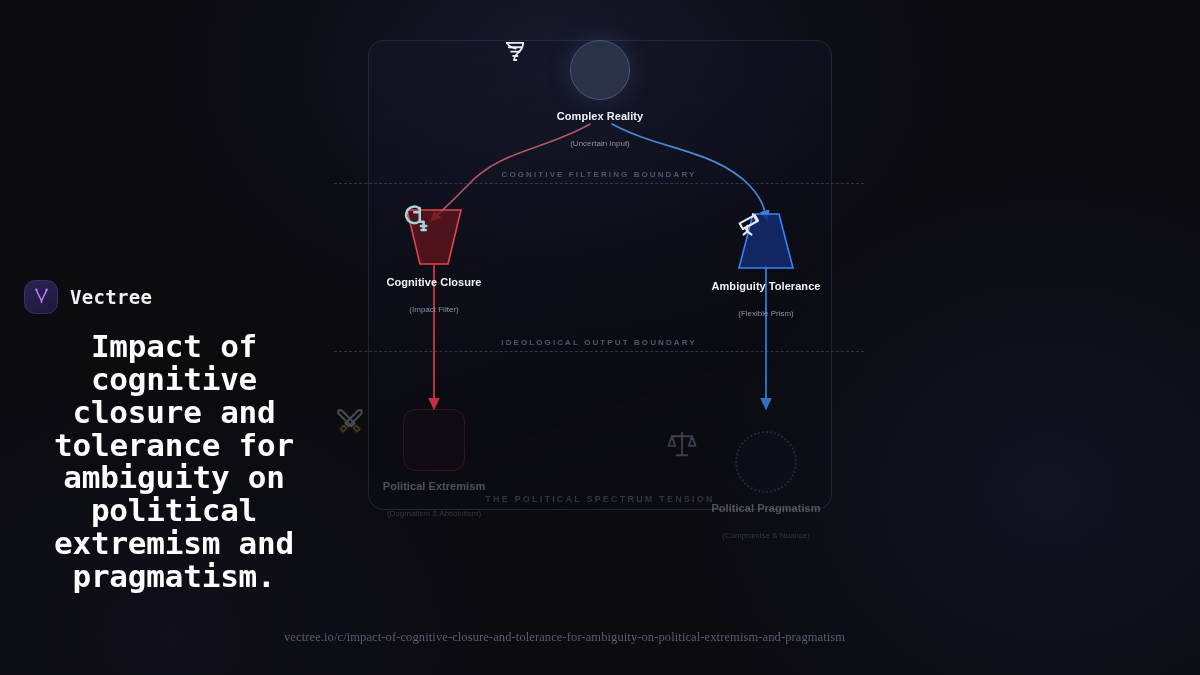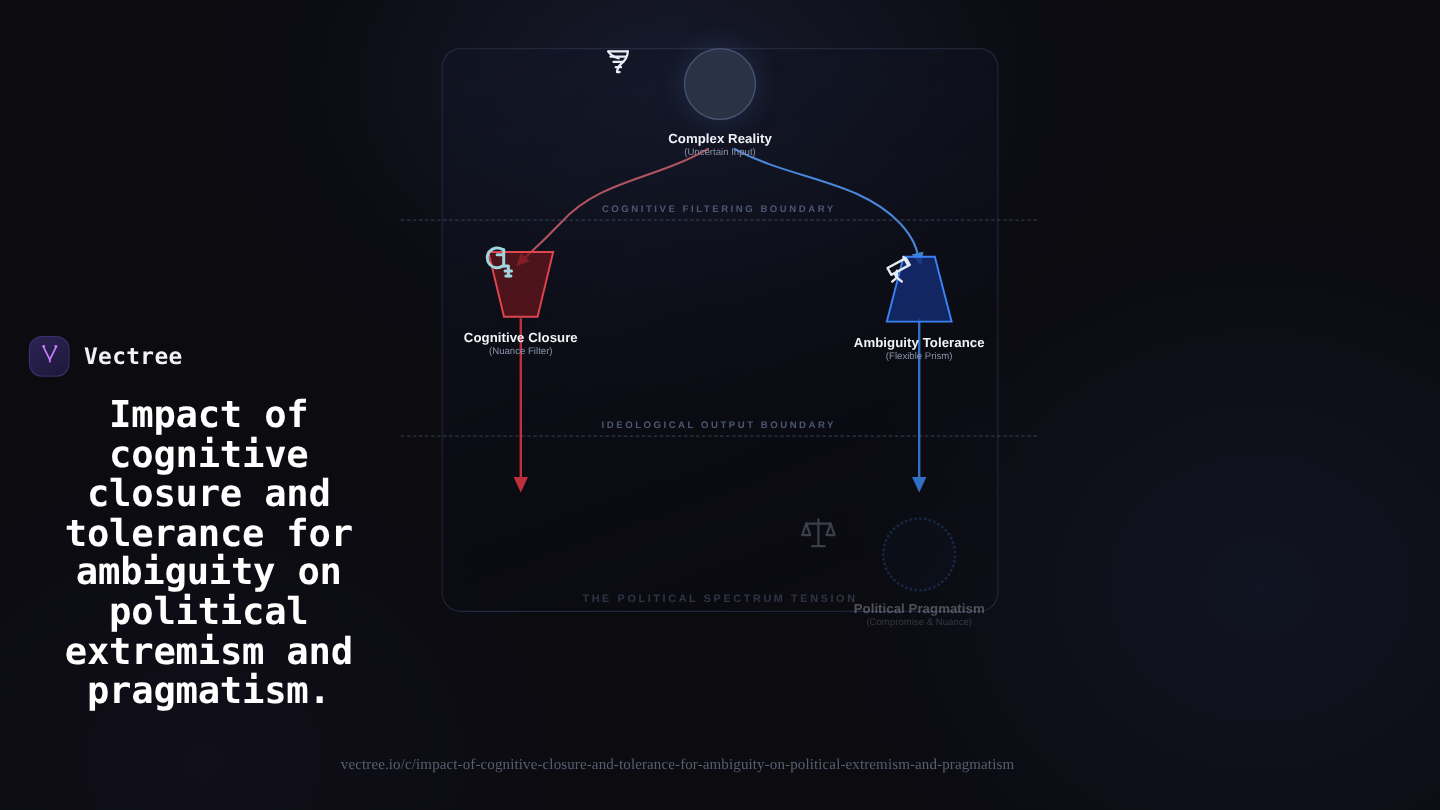--- a/index.html
+++ b/index.html
@@ -110,41 +110,41 @@
     text-transform: uppercase;
     margin-bottom: 4px;
     white-space: nowrap;
     text-align: center;
   }
   .boundary-line {
     height: 0;
     border-top: 1px dashed rgba(96,112,146,0.42);
   }
   #boundary-cognitive { top: 170px; }
-  #boundary-ideological { top: 350px; }
+  #boundary-ideological { top: 338px; }
 
   
   .node {
     position: absolute;
     width: 200px;
     margin-left: -100px;
     text-align: center;
   }
   .node-title {
     font-size: 11px;
     font-weight: bold;
     color: #f2f3f7;
     letter-spacing: 0.05px;
     margin-top: 6px;
     white-space: nowrap;
   }
   .node-sub {
     font-size: 8px;
     color: #8a93a8;
-    margin-top: 0;
+    margin-top: 17px;
     white-space: nowrap;
   }
   .node-shape {
     position: relative;
     width: 200px;
     height: 68px;
     display: flex;
     align-items: center;
     justify-content: center;
   }
@@ -298,21 +298,21 @@
             <path d="M14.2 3.2v11"></path>
             <path d="M14.2 14.2h3.1v3.3"></path>
             <path d="M15.1 17.5h4.3"></path>
             <path d="M17.3 17.5v3.3"></path>
             <path d="M15.6 20.8h3.4"></path>
           </svg>
         </div>
       </div>
     </div>
     <div class="node-title">Cognitive Closure</div>
-    <div class="node-sub">(Nuance Filter)</div>
+    <div class="node-sub">(Impact Filter)</div>
   </div>
 
   <div class="node" id="node-ambiguity-tolerance">
     <div class="node-shape">
       <div class="funnel-wrap">
         <svg width="64" height="64" viewBox="0 0 64 64">
           <path d="M19,6 L45,6 L59,60 L5,60 Z" fill="rgba(20,44,116,0.82)" stroke="#3b82f6" stroke-width="1.6"></path>
         </svg>
         <div class="funnel-icon">
           <svg width="30" height="30" viewBox="0 0 24 24" fill="none" stroke="#e4eaf4" stroke-width="1.6" stroke-linecap="round" stroke-linejoin="round">
@@ -323,20 +323,36 @@
             <path d="M10.7 18.7l3.3 2.6"></path>
             <path d="M10.7 14.1v4.6"></path>
           </svg>
         </div>
       </div>
     </div>
     <div class="node-title">Ambiguity Tolerance</div>
     <div class="node-sub">(Flexible Prism)</div>
   </div>
 
+  <div class="node" id="node-political-extremism">
+    <div class="node-shape">
+      <div class="box-node">
+        <span>
+          <svg width="32" height="32" viewBox="0 0 24 24" fill="none" stroke="#b9c6d6" stroke-width="1.5" stroke-linecap="round" stroke-linejoin="round">
+            <path d="M18.3 3.2h2.4v2.4L11 15.3 8.6 12.9z"></path>
+            <path d="M5.7 3.2H3.3v2.4L13 15.3l2.4-2.4z"></path>
+            <path d="M7.4 14.6l2 2-2.6 2.6-2-2z" stroke="#b08a3e"></path>
+            <path d="M16.6 14.6l-2 2 2.6 2.6 2-2z" stroke="#b08a3e"></path>
+          </svg>
+        </span>
+      </div>
+    </div>
+    <div class="node-title out-title">Political Extremism</div>
+    <div class="node-sub out-sub">(Dogmatism &amp; Absolutism)</div>
+  </div>
 
   <div class="node" id="node-political-pragmatism">
     <div class="node-shape">
       <div class="dotted-circle-node">
         <span>
           <svg width="32" height="32" viewBox="0 0 24 24" fill="none" stroke="#93a6bd" stroke-width="1.4" stroke-linecap="round" stroke-linejoin="round">
             <path d="M12 3.6v16.1"></path>
             <path d="M4.4 6.2h15.2"></path>
             <path d="M8.1 20.4h7.8"></path>
             <path d="M4.4 6.2L1.9 13.4h5z"></path>

